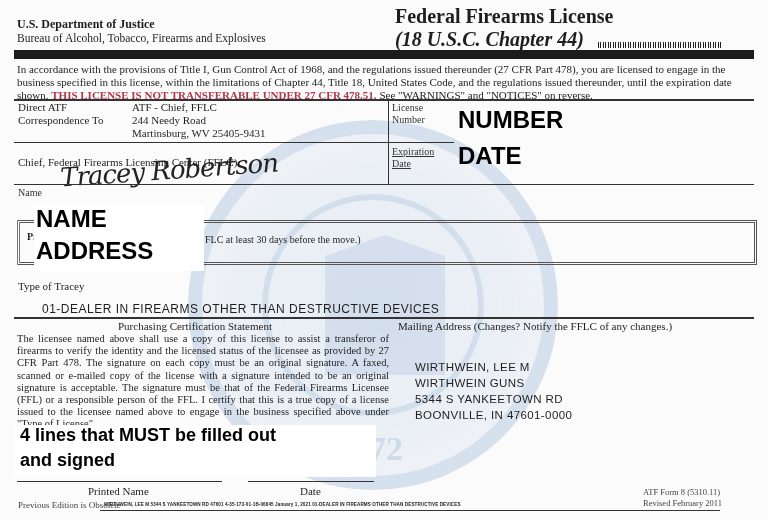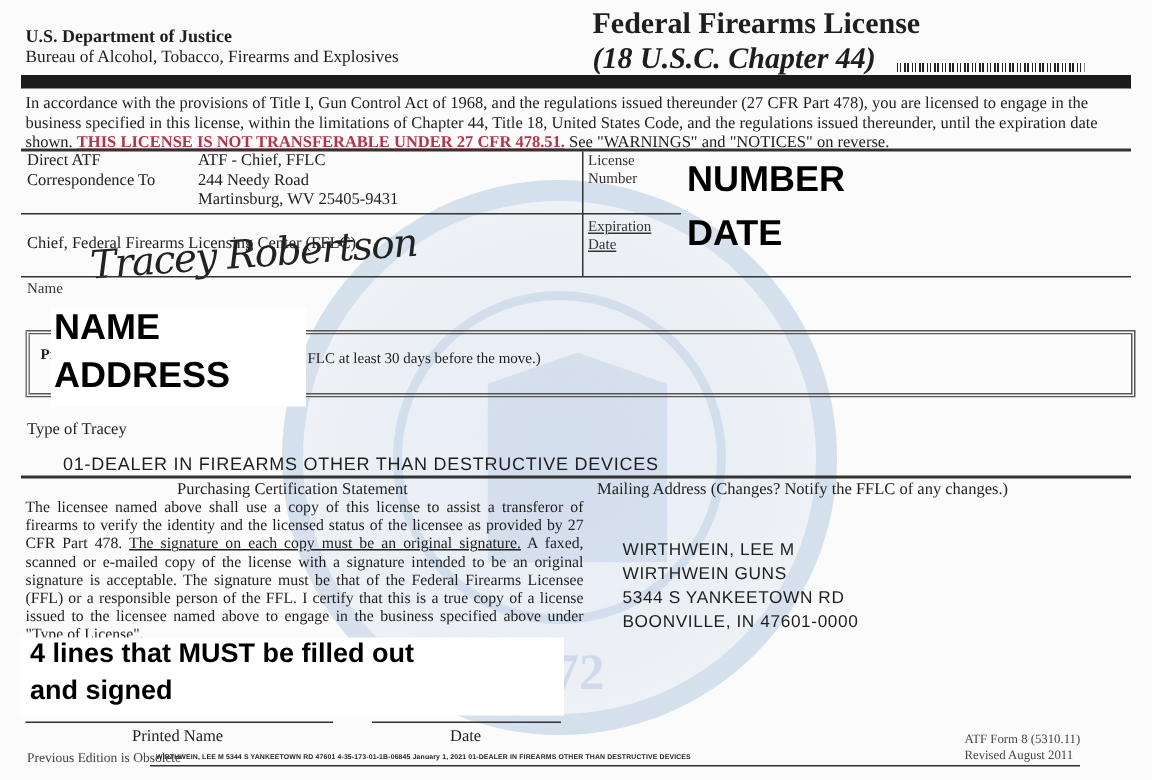--- a/index.html
+++ b/index.html
@@ -115,21 +115,21 @@
 <div class="abs big" style="left:36px;top:205px;font-size:24px;">NAME</div>
 <div class="abs big" style="left:36px;top:237px;font-size:24px;">ADDRESS</div>
 
 <div class="abs small" style="left:18px;top:280px;">Type of Tracey</div>
 <div class="abs sans license-type">01-DEALER IN FIREARMS OTHER THAN DESTRUCTIVE DEVICES</div>
 <div class="rule" style="left:14px;top:317px;width:740px;height:1.5px;"></div>
 
 <div class="abs cert-title">Purchasing Certification Statement</div>
 <div class="abs cert">
   <span>The licensee named above shall use a copy of this license to assist a transferor of firearms to verify the identity and the licensed status of the licensee as provided by 27 CFR Part 478.</span>
-  <span style="text-decoration:underline;">The signature on each copy must be an original signature.</span>
+  <span style="">The signature on each copy must be an original signature.</span>
   <span>A faxed, scanned or e-mailed copy of the license with a signature intended to be an original signature is acceptable. The signature must be that of the Federal Firearms Licensee (FFL) or a responsible person of the FFL. I certify that this is a true copy of a license issued to the licensee named above to engage in the business specified above under "Type of License".</span>
 </div>
 
 <div class="whitebox" style="left:14px;top:425px;width:362px;height:52px;"></div>
 <div class="abs big" style="left:20px;top:425px;font-size:18px;">4 lines that MUST be filled out</div>
 <div class="abs big" style="left:20px;top:450px;font-size:18px;">and signed</div>
 
 <div class="abs mailing-label">Mailing Address (Changes? Notify the FFLC of any changes.)</div>
 <div class="abs sans addr" style="top:361px;">WIRTHWEIN, LEE M</div>
 <div class="abs sans addr" style="top:377px;">WIRTHWEIN GUNS</div>
@@ -137,14 +137,14 @@
 <div class="abs sans addr" style="top:409px;">BOONVILLE, IN 47601-0000</div>
 
 <div class="rule" style="left:17px;top:481px;width:205px;height:1px;"></div>
 <div class="abs small" style="left:88px;top:485px;">Printed Name</div>
 <div class="rule" style="left:248px;top:481px;width:126px;height:1px;"></div>
 <div class="abs small" style="left:300px;top:485px;">Date</div>
 
 <div class="abs" style="left:18px;top:500px;font-size:9px;color:#444;text-align:right;">Previous Edition is Obsolete</div>
 <div class="abs footer-tiny">WIRTHWEIN, LEE M 5344 S YANKEETOWN RD 47601 4-35-173-01-1B-06845 January 1, 2021 01-DEALER IN FIREARMS OTHER THAN DESTRUCTIVE DEVICES</div>
 <div class="abs" style="left:643px;top:487px;font-size:8.5px;color:#444;">ATF Form 8 (5310.11)</div>
-<div class="abs" style="left:643px;top:498px;font-size:8.5px;color:#444;">Revised August 2011</div>
+<div class="abs" style="left:643px;top:498px;font-size:8.5px;color:#444;">Revised February 2011</div>
 <div class="rule" style="left:100px;top:510px;width:620px;height:1px;"></div>
 
 </body></html>

